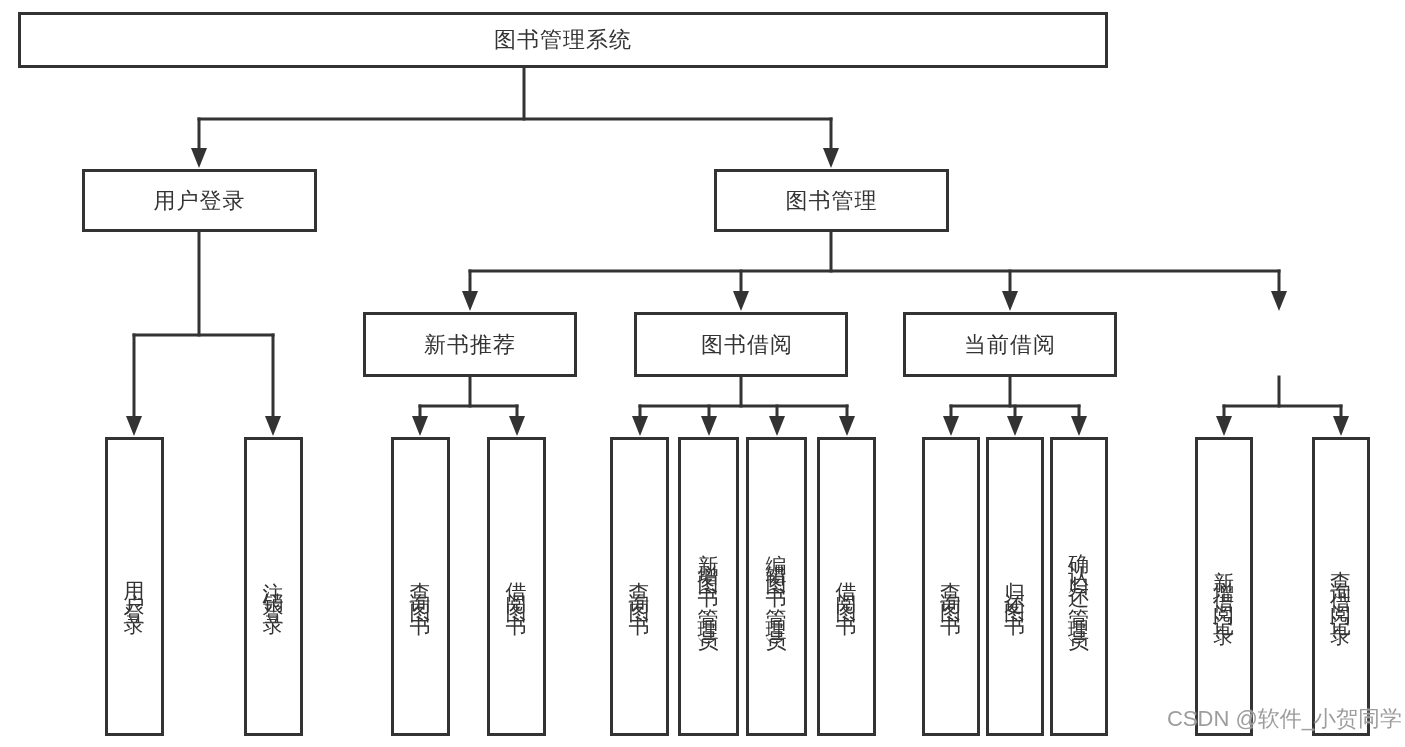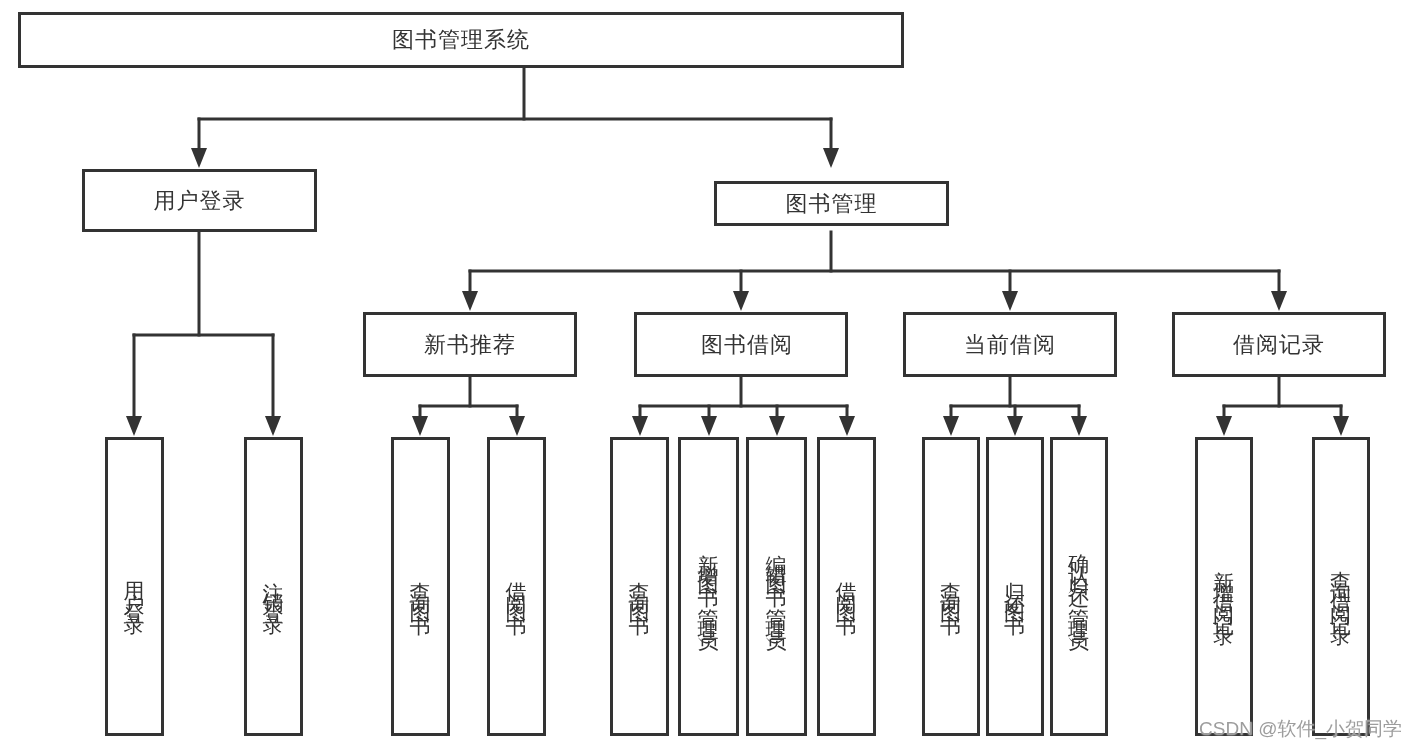--- a/index.html
+++ b/index.html
@@ -42,22 +42,22 @@
     writing-mode:vertical-rl;
     text-orientation:mixed;
     font-size:21px;
     letter-spacing:11px;
     line-height:1;
     color:var(--text);
     white-space:nowrap;
   }
   .watermark{
     position:absolute;
-    right:3px;bottom:5px;
-    font-size:19px;
+    right:3px;bottom:13px;
+    font-size:22px;
     color:var(--watermark);
     white-space:nowrap;
     z-index:3;
     text-shadow:0 0 2px #ffffff;
   }
 </style>
 </head>
 <body>
 
 <div class="stage">
@@ -124,43 +124,40 @@
     <g>
       <line x1="1279" y1="377" x2="1279" y2="406"></line>
       <line x1="1224" y1="406" x2="1341" y2="406"></line>
       <line x1="1224" y1="406" x2="1224" y2="418"></line>
       <polygon points="1216,416 1232,416 1224,436"></polygon>
       <line x1="1341" y1="406" x2="1341" y2="418"></line>
       <polygon points="1333,416 1349,416 1341,436"></polygon>
     </g>
   </svg>
 
-  <div class="box" style="left:18px;top:12px;width:886px;height:56px;justify-content:center;">
+  <div class="box" style="left:18px;top:12px;width:1090px;height:56px;justify-content:center;">
     <span>图书管理系统</span>
   </div>
 
   <div class="box" style="left:82px;top:169px;width:235px;height:63px;">
     <span>用户登录</span>
   </div>
-  <div class="box" style="left:714px;top:169px;width:235px;height:45px;margin-top:12px;">
+  <div class="box" style="left:714px;top:169px;width:235px;height:63px;">
     <span>图书管理</span>
   </div>
 
   <div class="box" style="left:363px;top:312px;width:214px;height:65px;justify-content:center;">
     <span>新书推荐</span>
   </div>
   <div class="box" style="left:634px;top:312px;width:214px;height:65px;padding-left:12px;">
     <span>图书借阅</span>
   </div>
   <div class="box" style="left:903px;top:312px;width:214px;height:65px;">
     <span>当前借阅</span>
   </div>
-  <div class="box" style="left:1172px;top:312px;width:214px;height:65px;">
-    <span>借阅记录</span>
-  </div>
 
   <div class="vbox" style="left:105px;width:59px;">
     <span class="vtext">用户登录</span>
   </div>
   <div class="vbox" style="left:244px;width:59px;">
     <span class="vtext">注销登录</span>
   </div>
 
   <div class="vbox" style="left:391px;width:59px;">
     <span class="vtext">查询图书</span>

